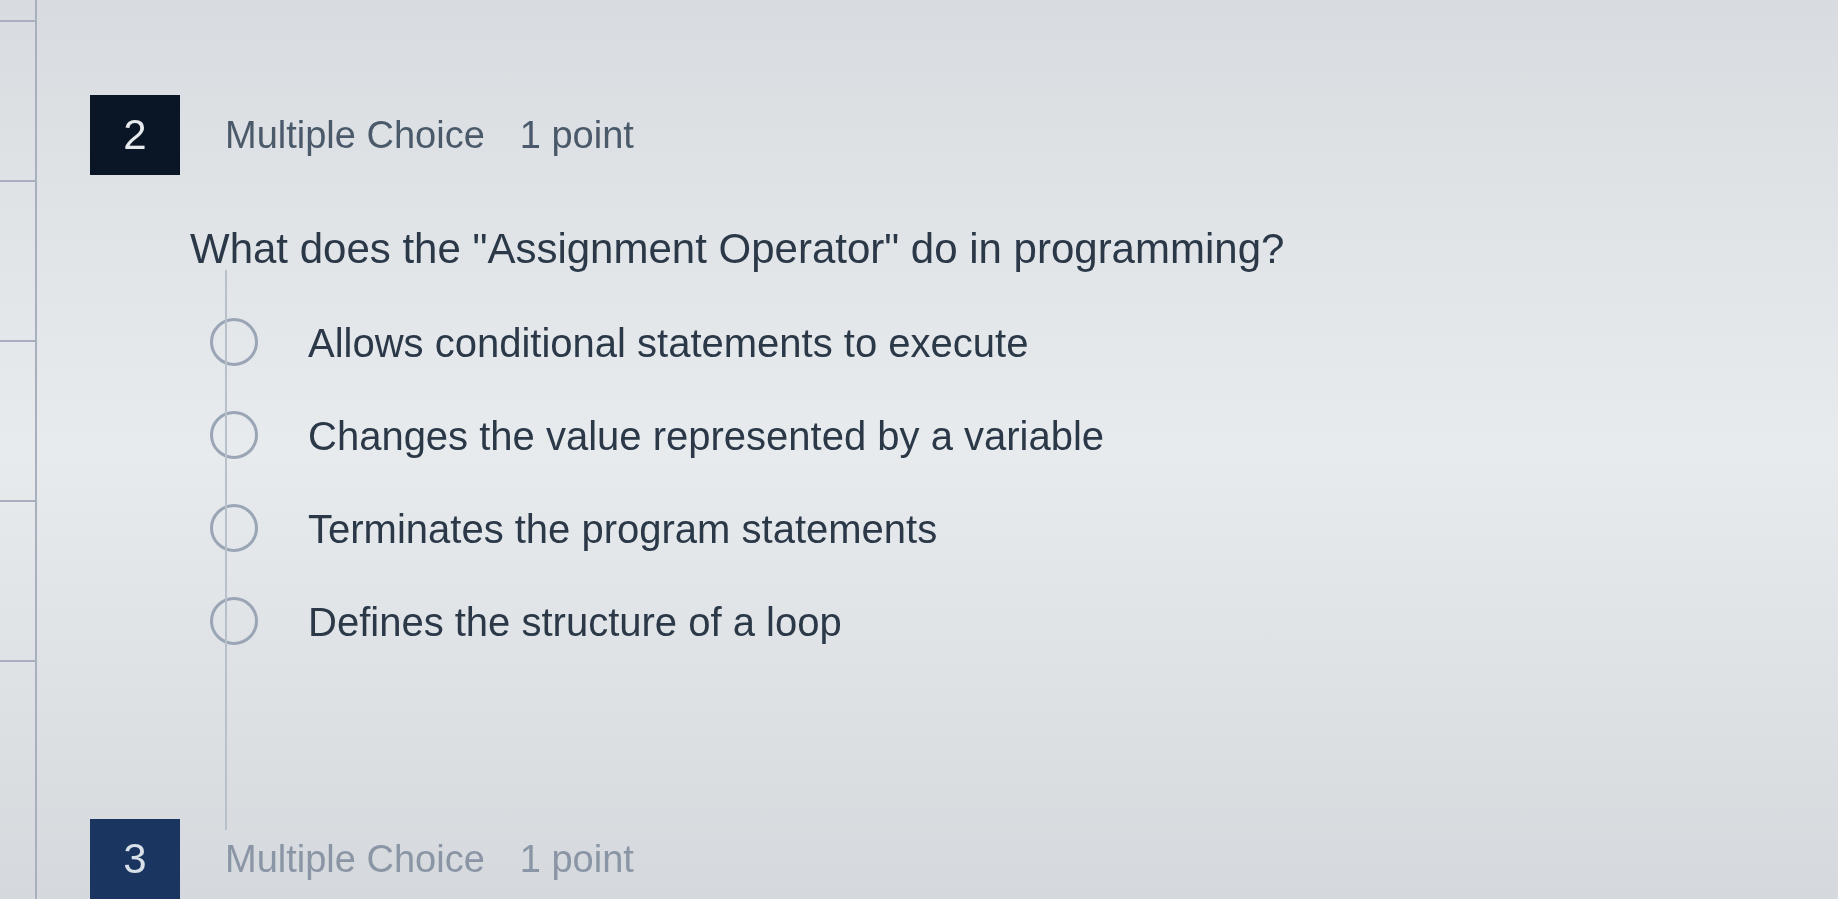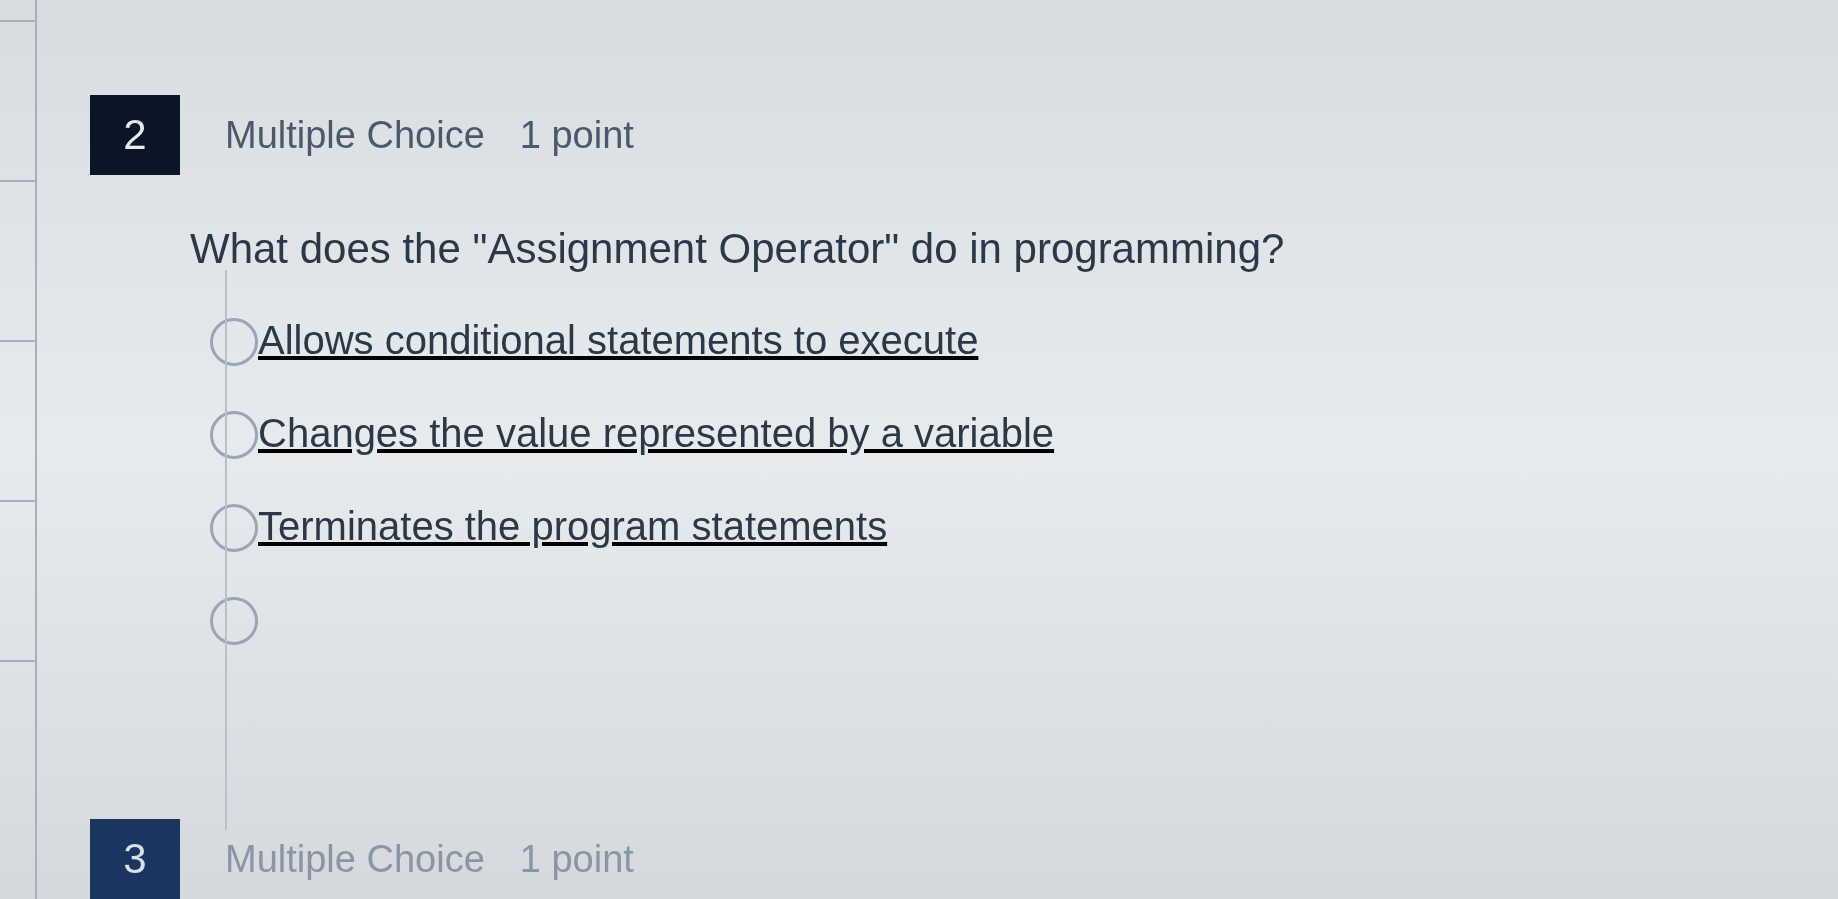--- a/index.html
+++ b/index.html
@@ -88,24 +88,24 @@
       margin-left: 100px;
       margin-bottom: 45px;
     }
     
     .options-container {
       margin-left: 120px;
     }
     
     .option {
       display: flex;
-      align-items: flex-start;
+      align-items: flex-end;
+      gap: 50px;
       margin-bottom: 45px;
       cursor: pointer;
-      text-decoration: underline;
     }
     
     .radio-button {
       width: 48px;
       height: 48px;
       border: 3px solid #9aa5b5;
       border-radius: 50%;
       background: transparent;
       flex-shrink: 0;
     }
@@ -192,20 +192,21 @@
     <div class="option">
       <div class="radio-button"></div>
       <span class="option-text">Changes the value represented by a variable</span>
     </div>
     <div class="option">
       <div class="radio-button"></div>
       <span class="option-text">Terminates the program statements</span>
     </div>
     <div class="option">
       <div class="radio-button"></div>
+      <span class="option-text">Defines the structure of a loop</span>
     </div>
   </div>
 </div>
 
 <div class="next-question">
   <div class="next-question-number">
     <span>3</span>
   </div>
   <span class="next-question-type">Multiple Choice</span>
   <span class="next-question-points">1 point</span>

